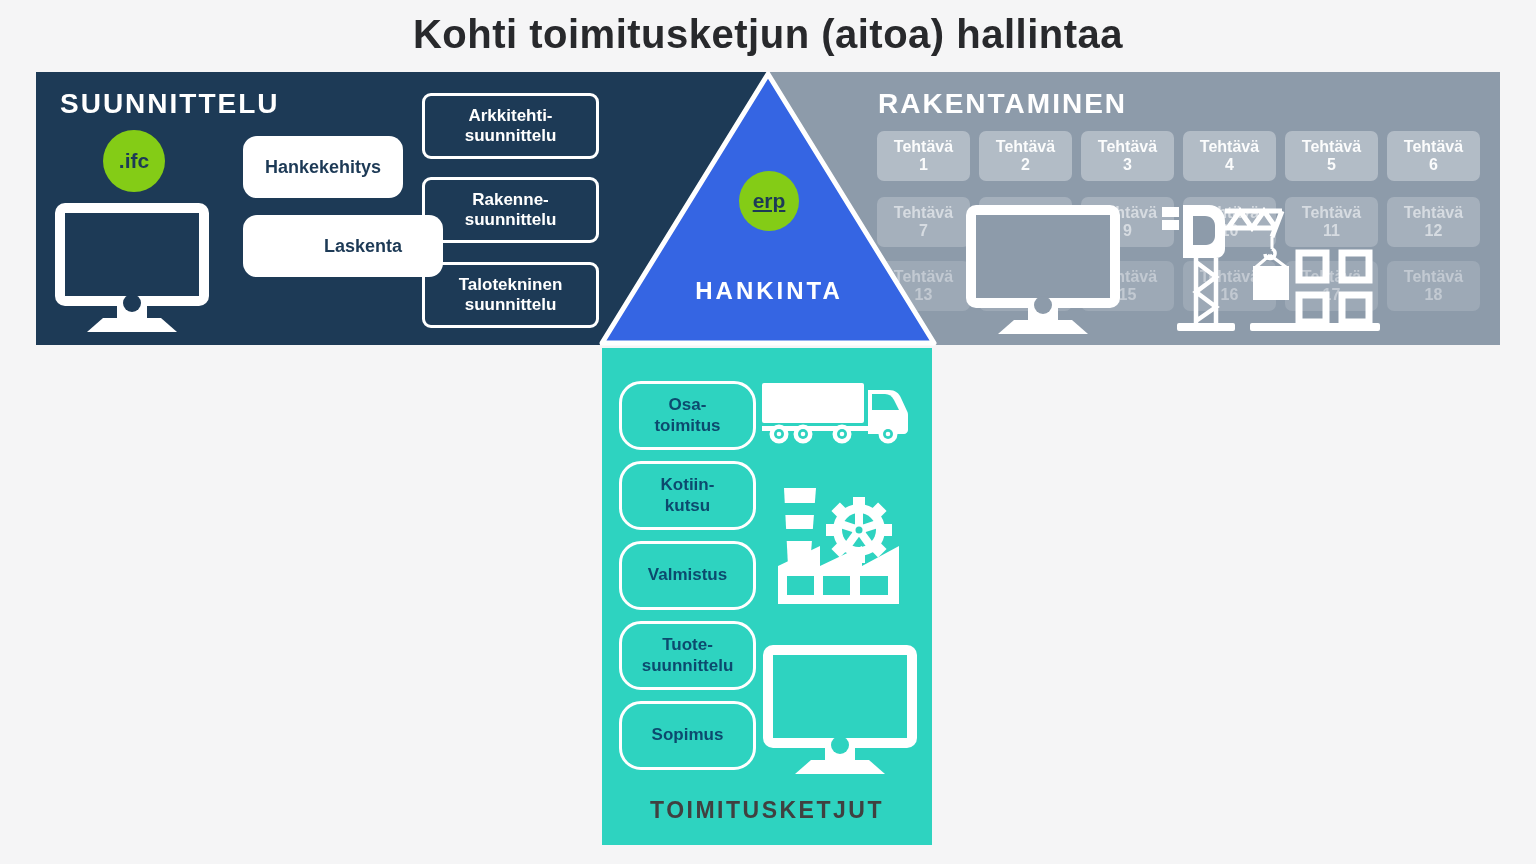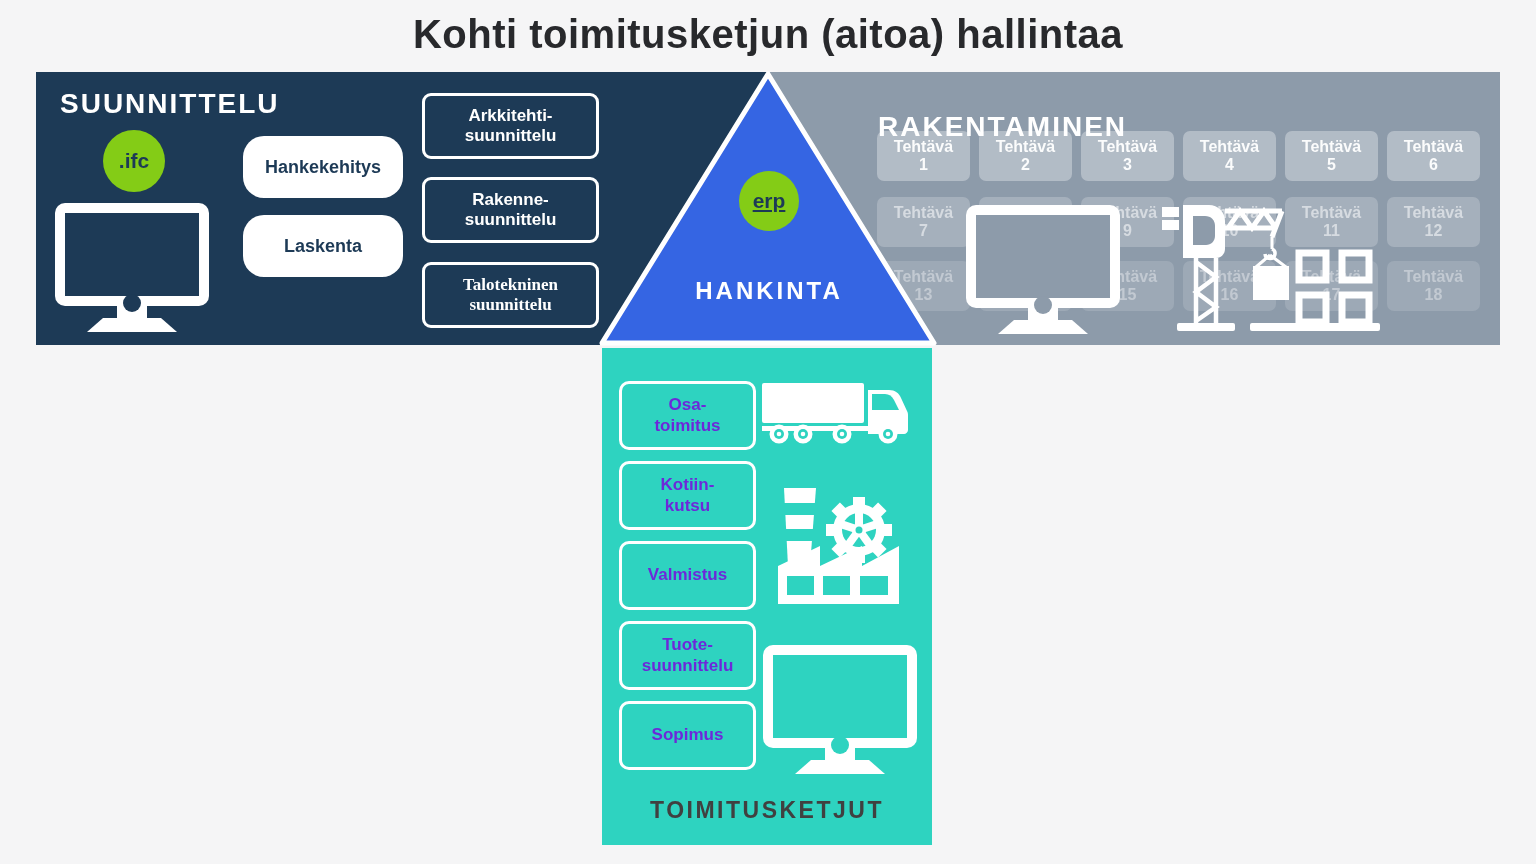--- a/index.html
+++ b/index.html
@@ -8,26 +8,26 @@
   .abs{position:absolute;}
   .page-title{left:0;top:12px;width:1536px;text-align:center;font-size:40px;font-weight:800;
               color:#28292c;letter-spacing:.5px;}
   .panel{z-index:1;}
   .panel-navy{left:36px;top:72px;width:732px;height:273px;background:#1d3a56;}
   .panel-gray{left:768px;top:72px;width:732px;height:273px;background:#8d9baa;}
   .panel-teal{left:602px;top:348px;width:330px;height:497px;background:#2ed3c0;z-index:2;}
   .panel-heading{color:#fff;font-weight:800;font-size:28px;letter-spacing:2px;z-index:3;}
   .badge-circle{border-radius:50%;background:#84cc16;color:#1d3a56;display:flex;align-items:center;
                 justify-content:center;font-weight:800;font-size:21px;z-index:5;}
-  .box-white{background:#fff;border-radius:21px;color:#1d3a56;display:flex;align-items:center;
+  .box-white{background:#fff;border-radius:14px;color:#1d3a56;display:flex;align-items:center;
              justify-content:center;font-weight:700;font-size:18px;z-index:3;text-align:center;}
   .box-outline{border:3px solid #fff;border-radius:9px;color:#fff;display:flex;align-items:center;
                justify-content:center;font-weight:700;font-size:17px;line-height:1.18;z-index:3;
                white-space:pre-line;text-align:center;}
-  .box-outline-teal{border:3px solid #fff;border-radius:10px;color:#6d28d9;display:flex;align-items:center;
+  .box-outline-teal{border:3px solid #fff;border-radius:22px;color:#0c4a6e;display:flex;align-items:center;
                justify-content:center;font-weight:700;font-size:17px;line-height:1.2;z-index:3;
                white-space:pre-line;text-align:center;}
   .task-box{position:absolute;width:93px;height:50px;border-radius:7px;display:flex;flex-direction:column;
             align-items:center;justify-content:center;font-weight:700;font-size:16px;line-height:1.12;
             z-index:2;}
   .task-box.r0{background:rgba(255,255,255,.33);color:rgba(255,255,255,.95);}
   .task-box.r1{background:rgba(255,255,255,.21);color:rgba(255,255,255,.55);}
   .task-box.r2{background:rgba(255,255,255,.14);color:rgba(255,255,255,.38);}
   .icon{z-index:3;}
   .triangle-layer{left:0;top:0;width:1536px;height:350px;z-index:4;pointer-events:none;}
@@ -51,30 +51,30 @@
 
   <svg class="abs icon" style="left:50px;top:199px;" width="164" height="134" viewBox="0 0 162 134">
     <rect x="4" y="4" width="154" height="103" rx="10" fill="#fff"></rect>
     <rect x="14" y="14" width="134" height="83" fill="#1d3a56"></rect>
     <rect x="66" y="104" width="30" height="18" fill="#fff"></rect>
     <circle cx="81" cy="104" r="9" fill="#1d3a56"></circle>
     <path d="M36,133 h90 l-16,-14 h-58 z" fill="#fff"></path>
   </svg>
 
   <div class="abs box-white" style="left:243px;top:136px;width:160px;height:62px;">Hankekehitys</div>
-  <div class="abs box-white" style="left:243px;top:215px;width:160px;height:62px;">Laskenta</div>
+  <div class="abs box-white" style="left:243px;top:215px;width:160px;height:62px;padding-left:40px;">Laskenta</div>
 
   <div class="abs box-outline" style="left:422px;top:93px;width:171px;height:60px;">Arkkitehti-
 suunnittelu</div>
   <div class="abs box-outline" style="left:422px;top:177px;width:171px;height:60px;">Rakenne-
 suunnittelu</div>
-  <div class="abs box-outline" style="left:422px;top:262px;width:171px;height:60px;font-family:Liberation Serif, serif;">Talotekninen
-suunnittelu</div>
-
-  <div class="abs panel-heading" style="left:878px;top:88px;margin-top:23px;">RAKENTAMINEN</div>
+  <div class="abs box-outline" style="left:422px;top:262px;width:171px;height:60px;">Talotekninen
+suunnittelu</div>
+
+  <div class="abs panel-heading" style="left:878px;top:88px;">RAKENTAMINEN</div>
 
   <div class="abs" style="left:0;top:0;width:1536px;height:345px;z-index:2;">
       <div class="task-box r0" style="left: 877px; top: 131px;">
         <span>Tehtävä</span>
         <span>1</span>
       </div>
       <div class="task-box r0" style="left: 979px; top: 131px;">
         <span>Tehtävä</span>
         <span>2</span>
       </div>

